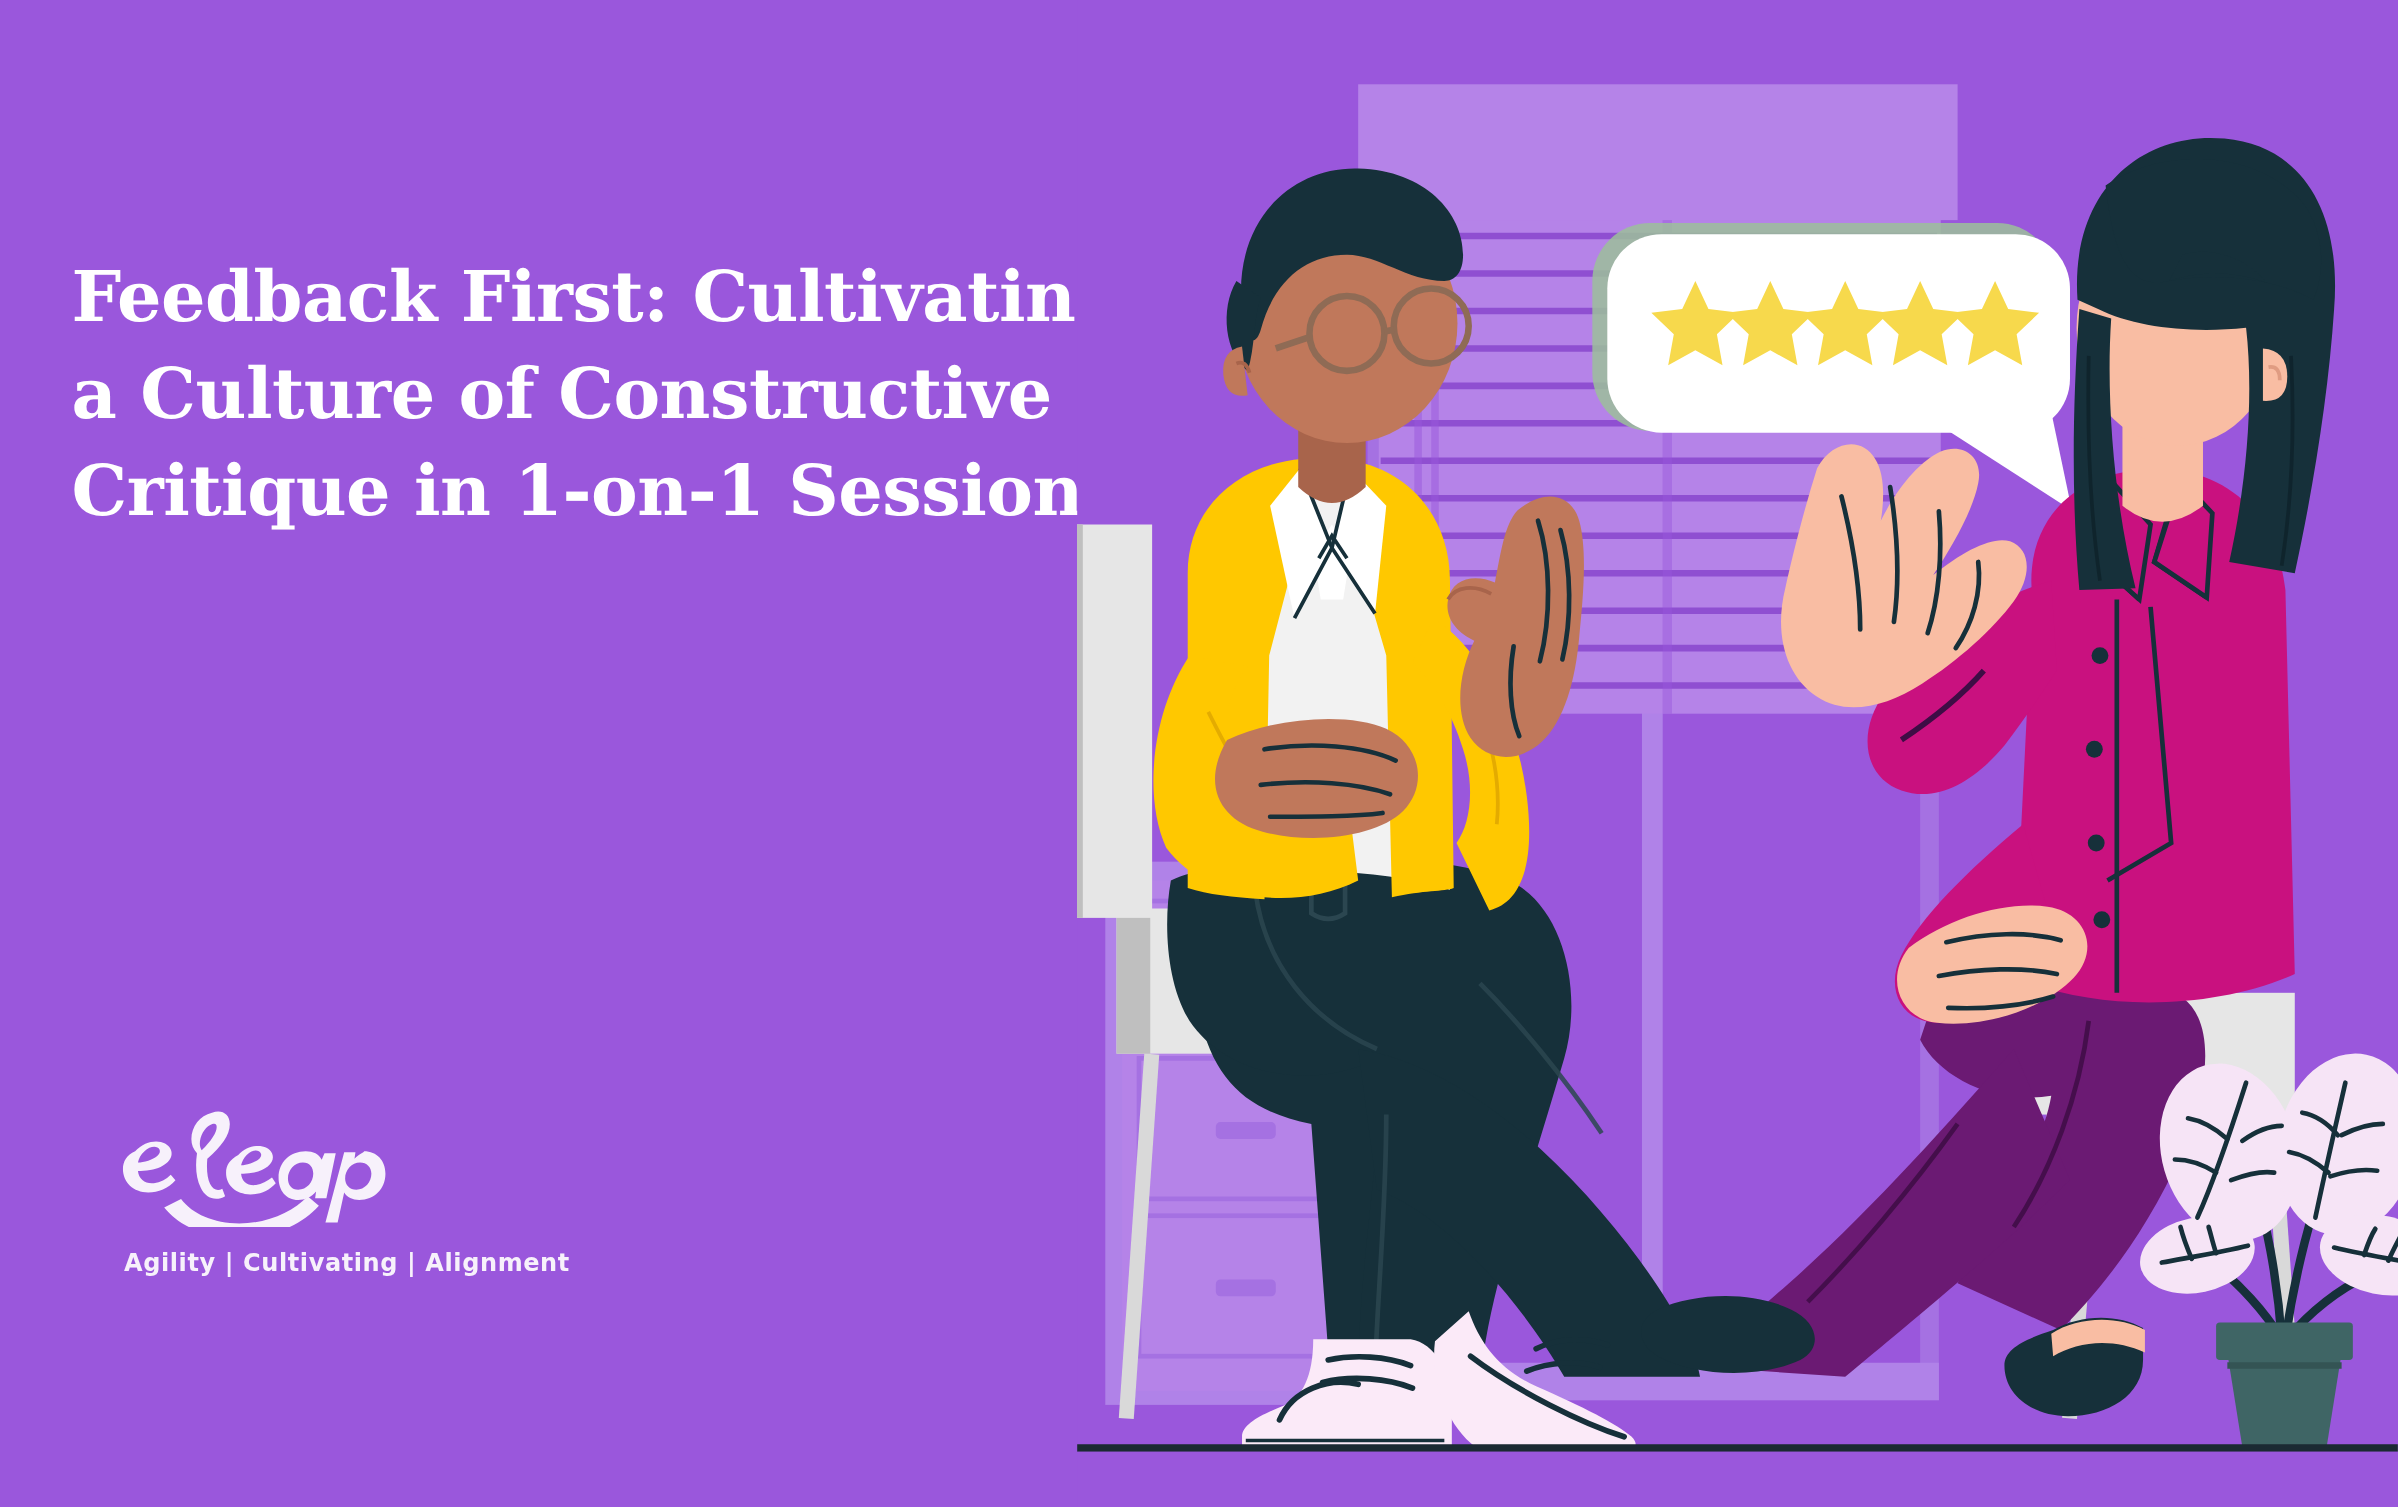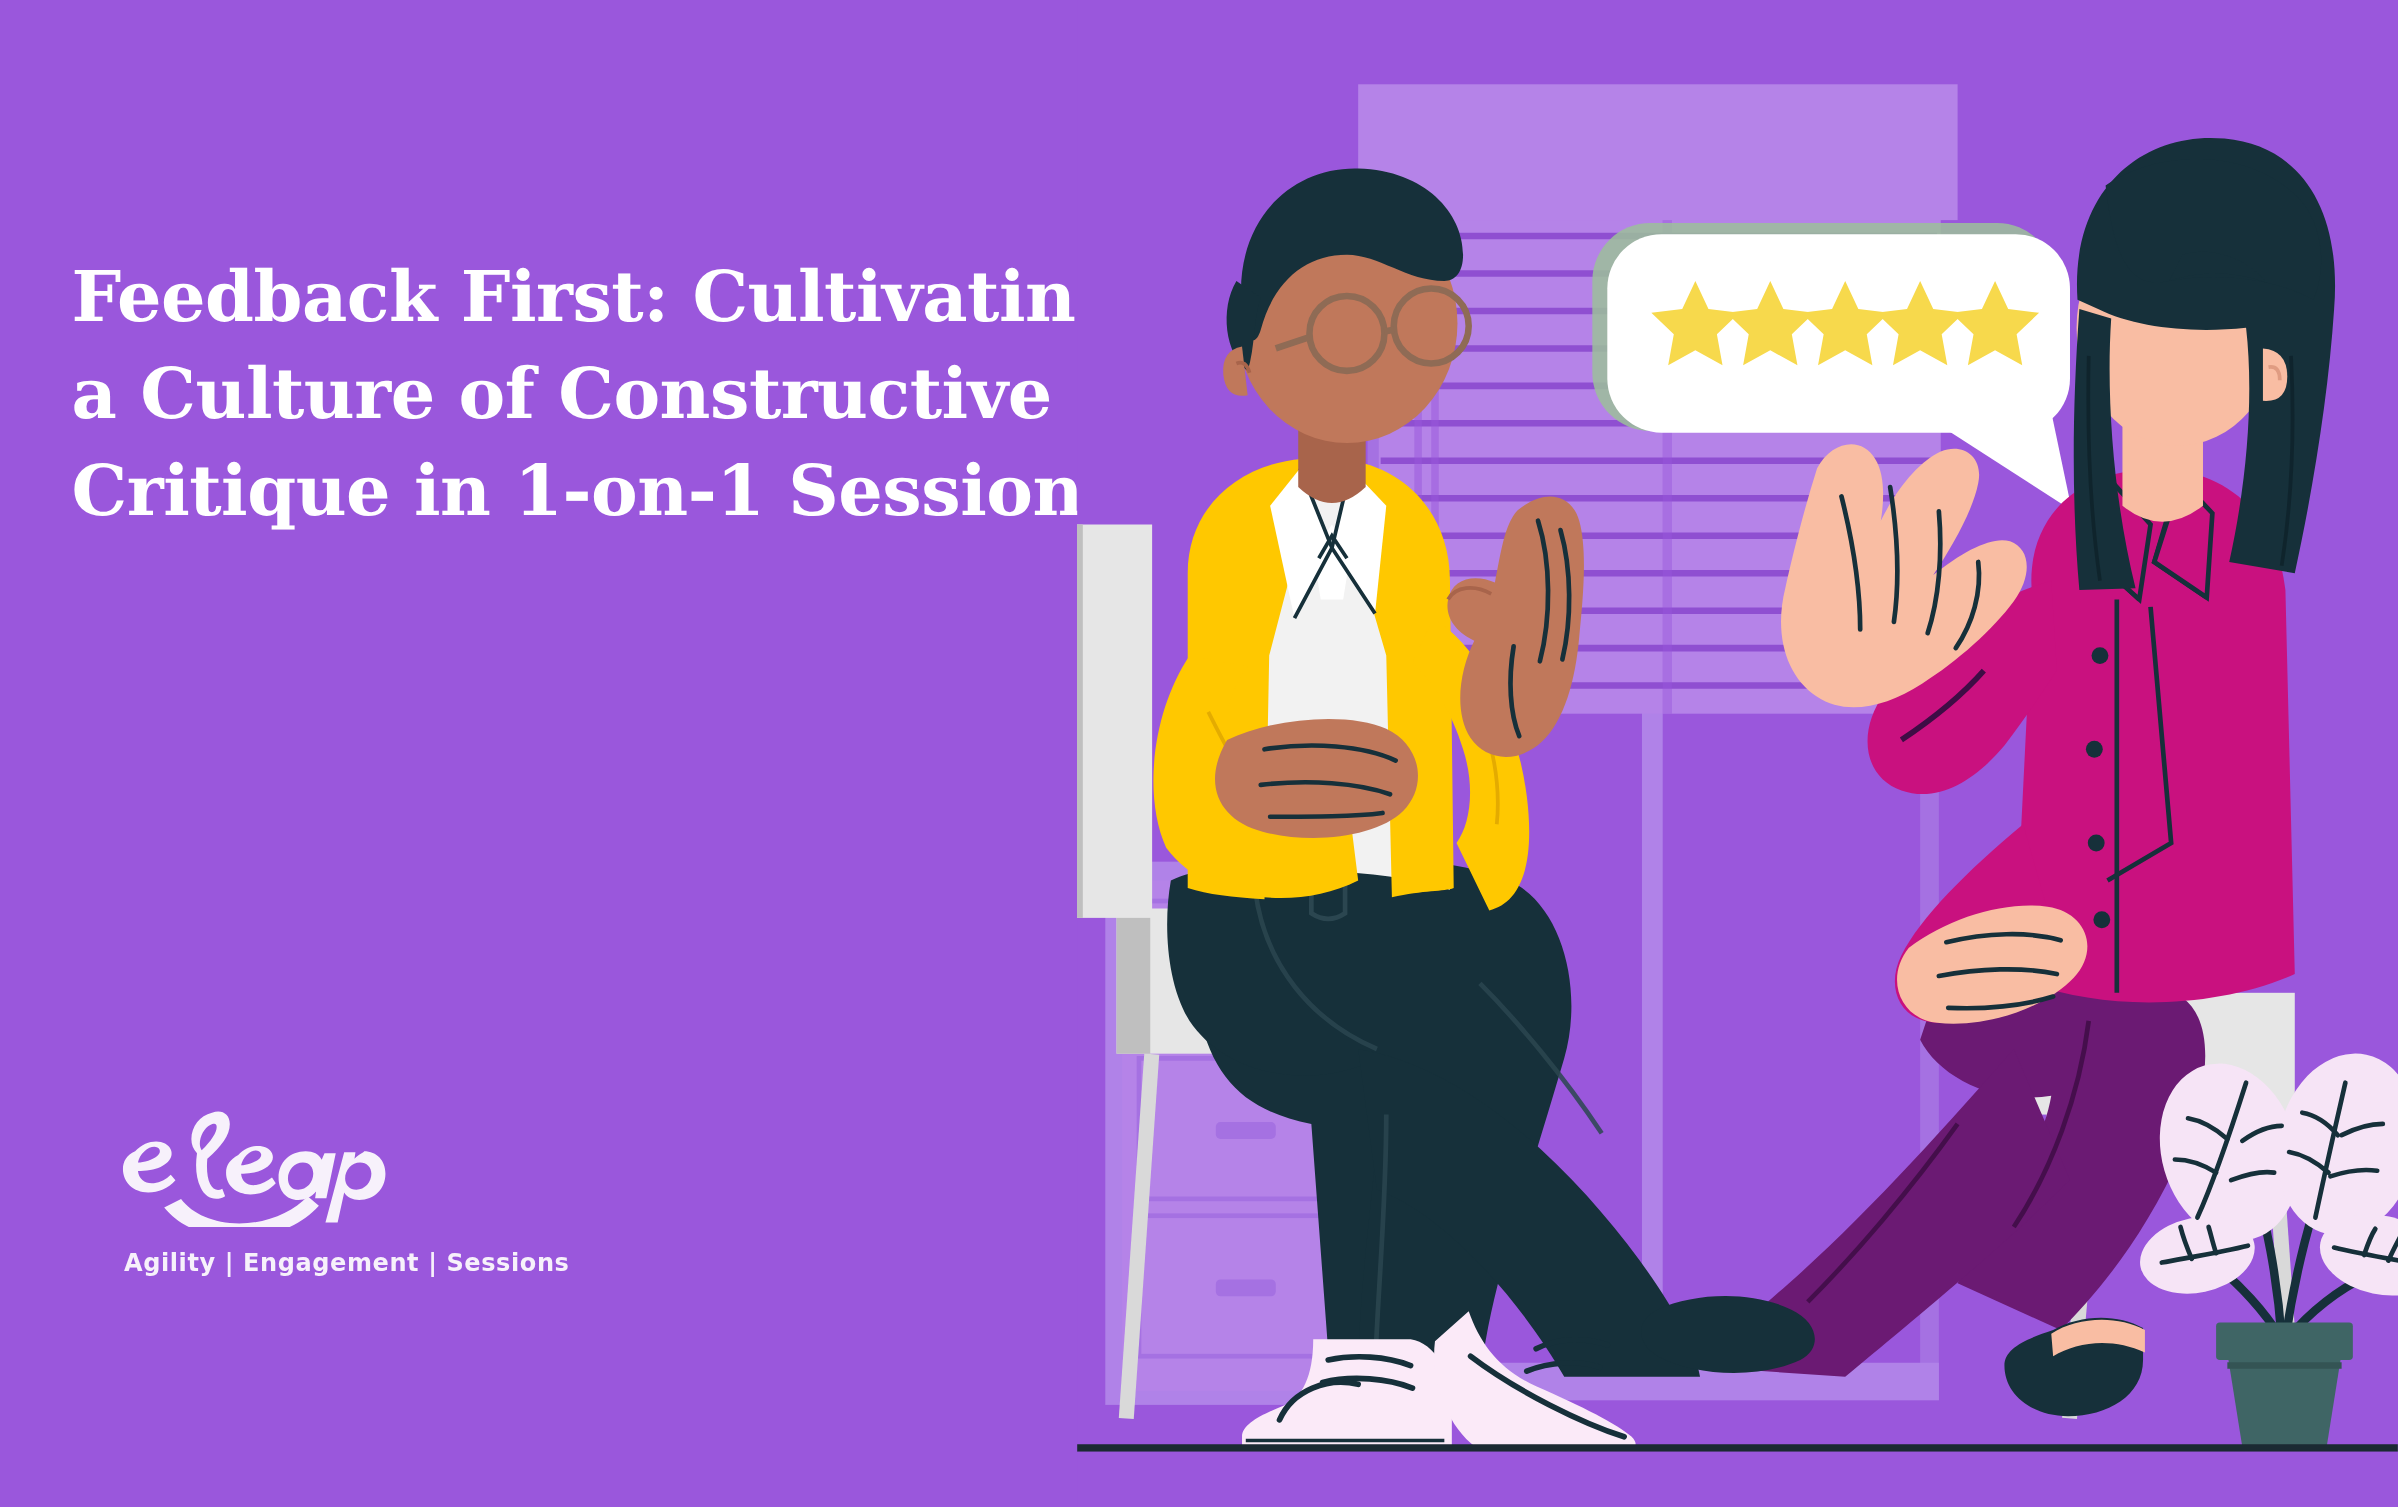--- a/index.html
+++ b/index.html
@@ -89,21 +89,21 @@
             <path d="M124 48c12-13 31-12 36-2 4 9-5 18-21 21-5 1-9 1-12 1 1 9 7 13 16 12 6-1 12-4 17-8l4 6c-7 8-17 12-27 12-16 0-26-10-26-23 0-8 4-14 13-19Zm3 11c3 0 6-1 10-2 9-3 13-7 11-11-2-4-9-4-15 2-3 3-5 7-6 11Z"></path>
 
             <path d="M196 44c8 0 14 3 17 9l3-7h12l-10 48h-12l1-7c-5 6-12 9-19 9-13 0-21-10-21-24 0-16 12-28 29-28Zm-3 12c-9 0-16 8-16 17 0 7 4 12 11 12 9 0 16-8 16-17 0-7-4-12-11-12Z"></path>
 
             <path d="M258 44c14 0 23 10 23 24 0 16-12 28-28 28-7 0-13-3-16-8l-7 32h-13l20-75h12l-1 7c5-5 12-8 10-8Zm-4 12c-9 0-16 8-16 17 0 7 5 12 12 12 9 0 16-8 16-17 0-7-5-12-12-12Z"></path>
 
             <path d="M63 95c12 16 35 26 62 26 30 0 57-12 73-29l12 10c-20 22-52 35-86 35-33 0-63-13-79-33l18-9Z"></path>
           </g>
         </svg>
       </div>
-      <div class="logo-tagline">Agility | Engagement | Sessions</div>
+      <div class="logo-tagline">Agility | Cultivating | Alignment</div>
     </div>
   </div>
 
   <div class="illus">
     <svg viewBox="0 0 1410 1609" xmlns="http://www.w3.org/2000/svg" aria-hidden="true">
 
       <rect x="0" y="0" width="1410" height="1609" fill="#9a57dc"></rect>
 
       <g>
 

